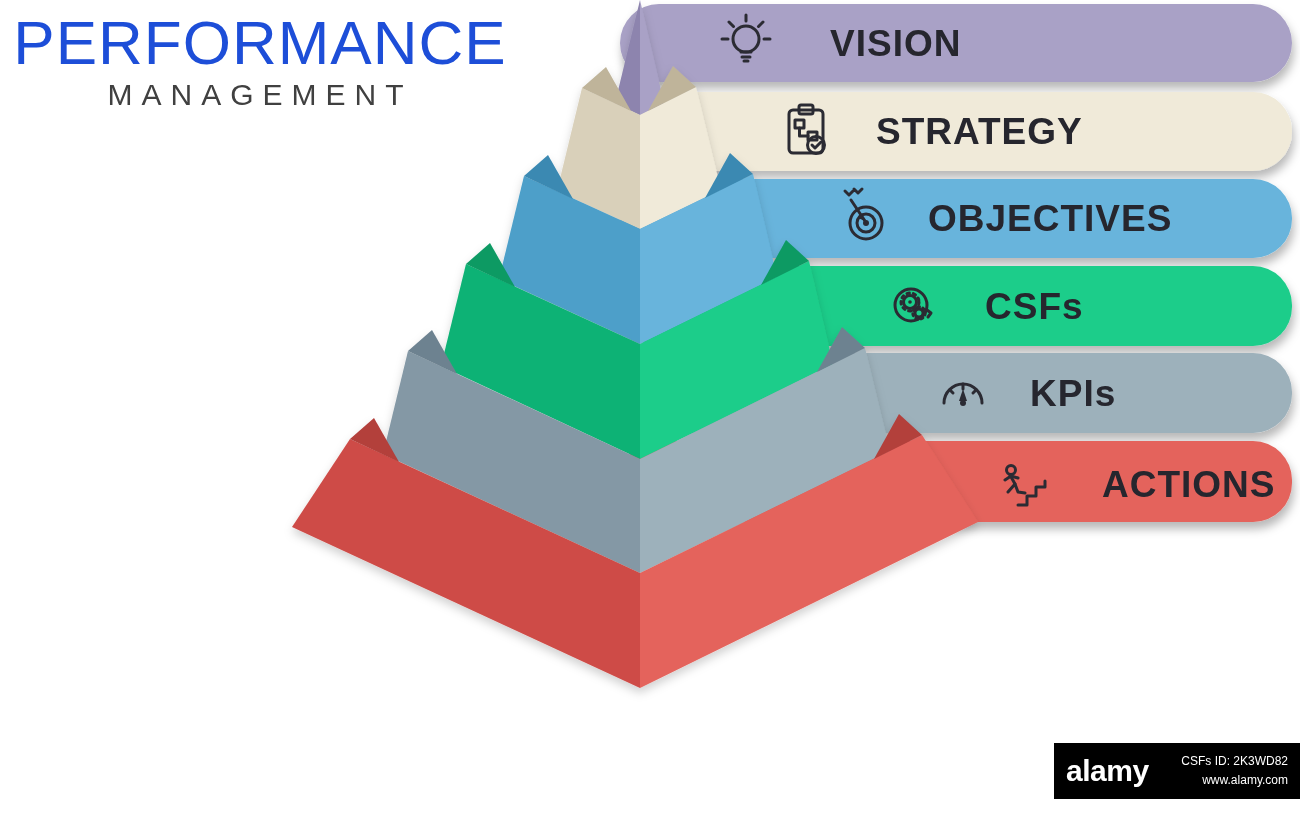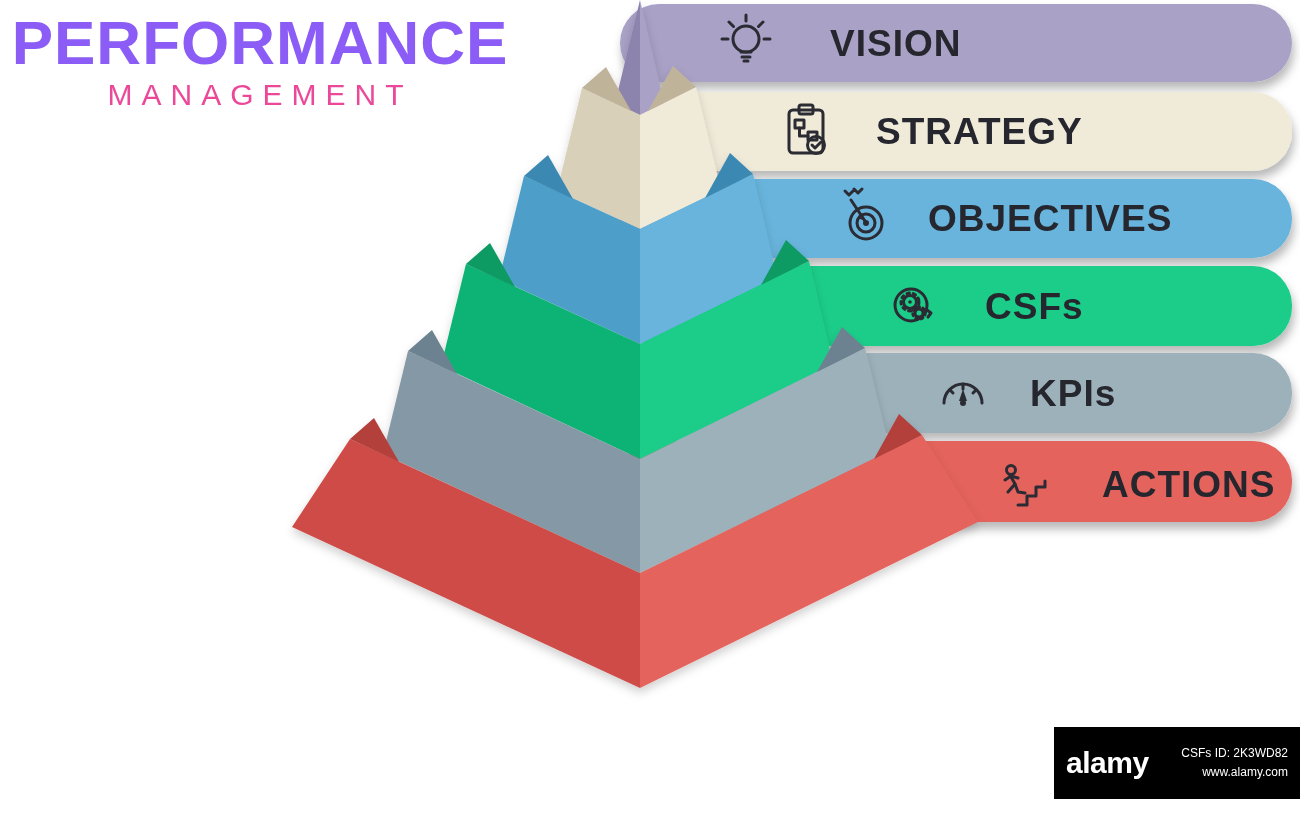--- a/index.html
+++ b/index.html
@@ -2,34 +2,34 @@
 <html><head>
 <meta charset="utf-8">
 <style>
   html,body { margin:0; padding:0; background:#ffffff; }
   .stage {
     position:relative; width:1300px; height:813px; background:#ffffff;
     overflow:hidden; font-family:"Liberation Sans", sans-serif;
   }
   .title-block { position:absolute; left:10px; top:12px; width:500px; text-align:center; }
   .title-main {
-    font-size:62px; font-weight:700; color:#8b5cf6; letter-spacing:1px;
+    font-size:62px; font-weight:400; color:#1d4ed8; letter-spacing:1px;
     line-height:1.0; white-space:nowrap;
   }
   .title-sub {
-    font-size:30px; font-weight:400; color:#ec4899; letter-spacing:9px;
+    font-size:30px; font-weight:400; color:#404040; letter-spacing:9px;
     margin-top:4px; white-space:nowrap;
   }
   svg.diagram { position:absolute; left:0; top:0; }
   .lvl { font-family:"Liberation Sans", sans-serif; font-size:37px; font-weight:bold;
          fill:#26262e; letter-spacing:1px; }
   .ic { stroke:#2b2b33; stroke-width:3; fill:none; stroke-linecap:round; stroke-linejoin:round; }
   .ic .ic-fill { fill:#2b2b33; stroke:none; }
   .alamy-bar {
-    position:absolute; right:0; bottom:14px; width:246px; height:72px; background:#000;
+    position:absolute; right:0; bottom:14px; width:246px; height:56px; background:#000;
     color:#fff; display:flex; align-items:center; padding:0 12px; box-sizing:border-box;
   }
   .alamy-logo { font-size:30px; font-weight:bold; letter-spacing:-0.5px; }
   .alamy-meta { margin-left:auto; text-align:right; font-size:12px; line-height:1.55; }
 </style>
 </head>
 <body>
 
 <div class="stage">
 

